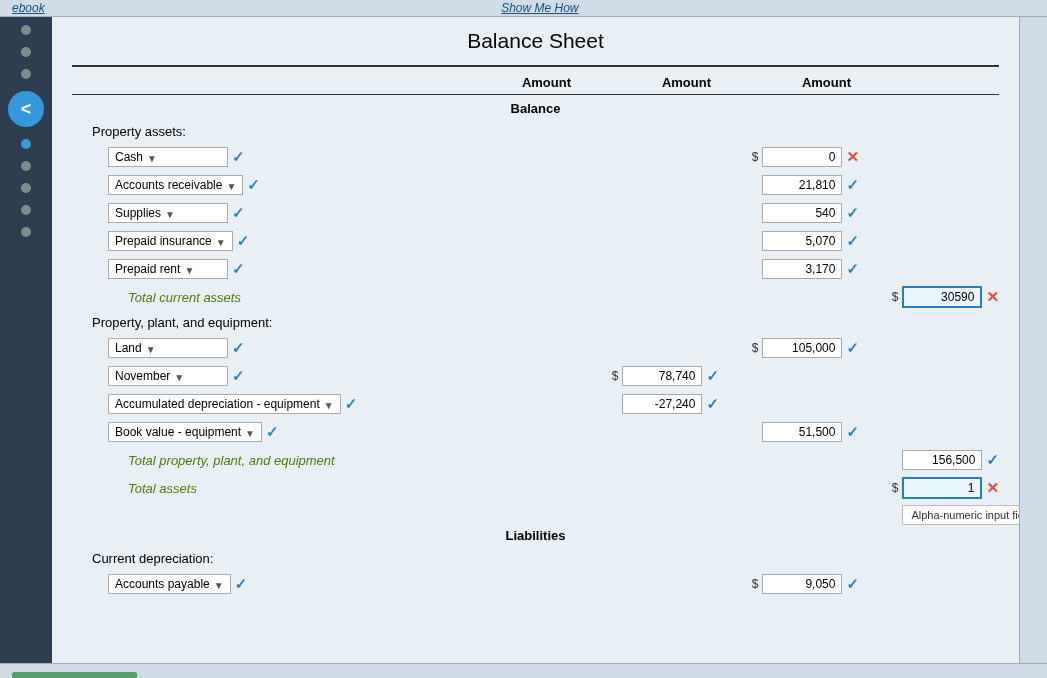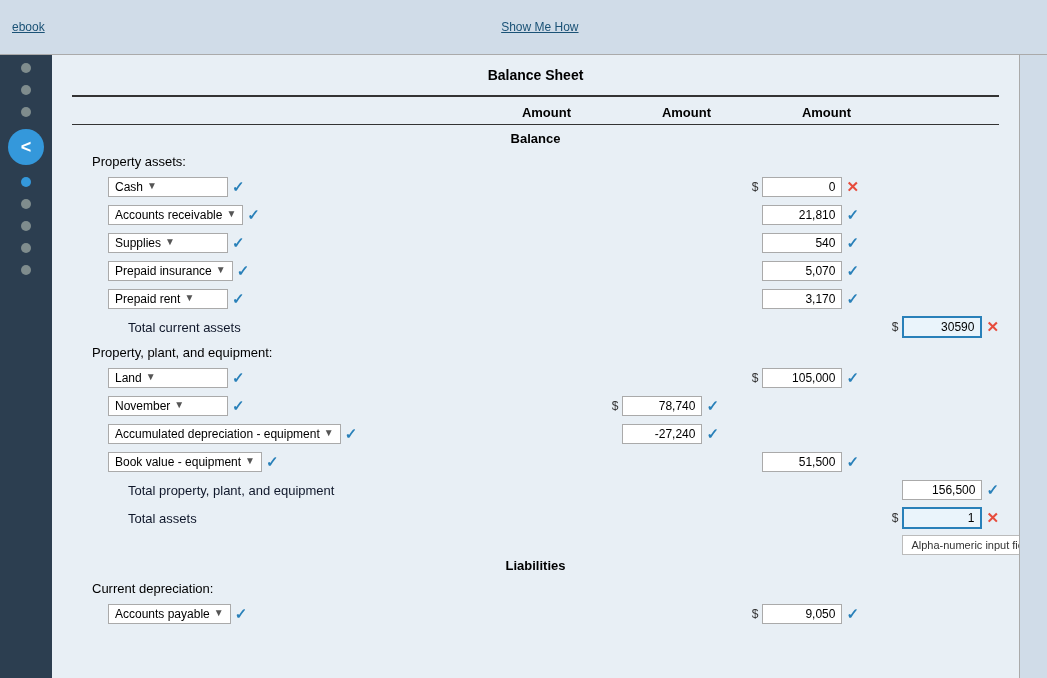--- a/index.html
+++ b/index.html
@@ -6,25 +6,26 @@
     body {
       font-family: Arial, sans-serif;
       font-size: 13px;
       background: #c8d8e8;
       width: 1047px;
       min-height: 678px;
       overflow: hidden;
     }
     .top-bar {
       background: #d0dce8;
-      padding: 20px 12px;
+      padding: 1px 12px;
       display: flex;
       justify-content: space-between;
       align-items: center;
       border-bottom: 1px solid #aaa;
+      font-style: italic;
     }
     .top-bar-left, .top-bar-center, .top-bar-right {
       display: flex;
       align-items: center;
       gap: 8px;
     }
     .top-bar-link {
       color: #1a5276;
       text-decoration: underline;
       cursor: pointer;
@@ -69,22 +70,22 @@
       flex: 1;
       background: #e8eff5;
       overflow-y: auto;
       padding: 0 20px 20px 20px;
     }
     .report-header {
       text-align: center;
       padding: 12px 0 8px 0;
     }
     .report-title {
-      font-size: 14px;
-      font-weight: bold;
+      font-size: 21px;
+      font-weight: normal;
     }
     .report-subtitle {
       font-size: 13px;
       font-weight: bold;
     }
     .divider {
       border: none;
       border-top: 2px solid #333;
       margin: 4px 0;
     }
@@ -124,21 +125,21 @@
     .row-label {
       display: flex;
       align-items: center;
       gap: 4px;
     }
     .dropdown-box {
       border: 1px solid #aaa;
       background: white;
       padding: 2px 6px;
       display: inline-flex;
-      align-items: flex-start;
+      align-items: flex-end;
       gap: 4px;
       min-width: 120px;
       cursor: pointer;
       font-size: 12px;
     }
     .dropdown-arrow {
       font-size: 10px;
       color: #555;
     }
     .check-icon {
@@ -169,21 +170,22 @@
       text-align: right;
       width: 80px;
       font-size: 12px;
     }
     .amount-input.highlighted {
       border: 2px solid #2980b9;
       background: #eaf4fb;
     }
     .total-row-label {
       padding-left: 36px;
-      color: #0f172a;
+      font-style: italic;
+      color: #4d7c0f;
     }
     .tooltip-box {
       background: white;
       border: 1px solid #bbb;
       padding: 3px 8px;
       font-size: 11px;
       color: #333;
       position: absolute;
       white-space: nowrap;
     }

